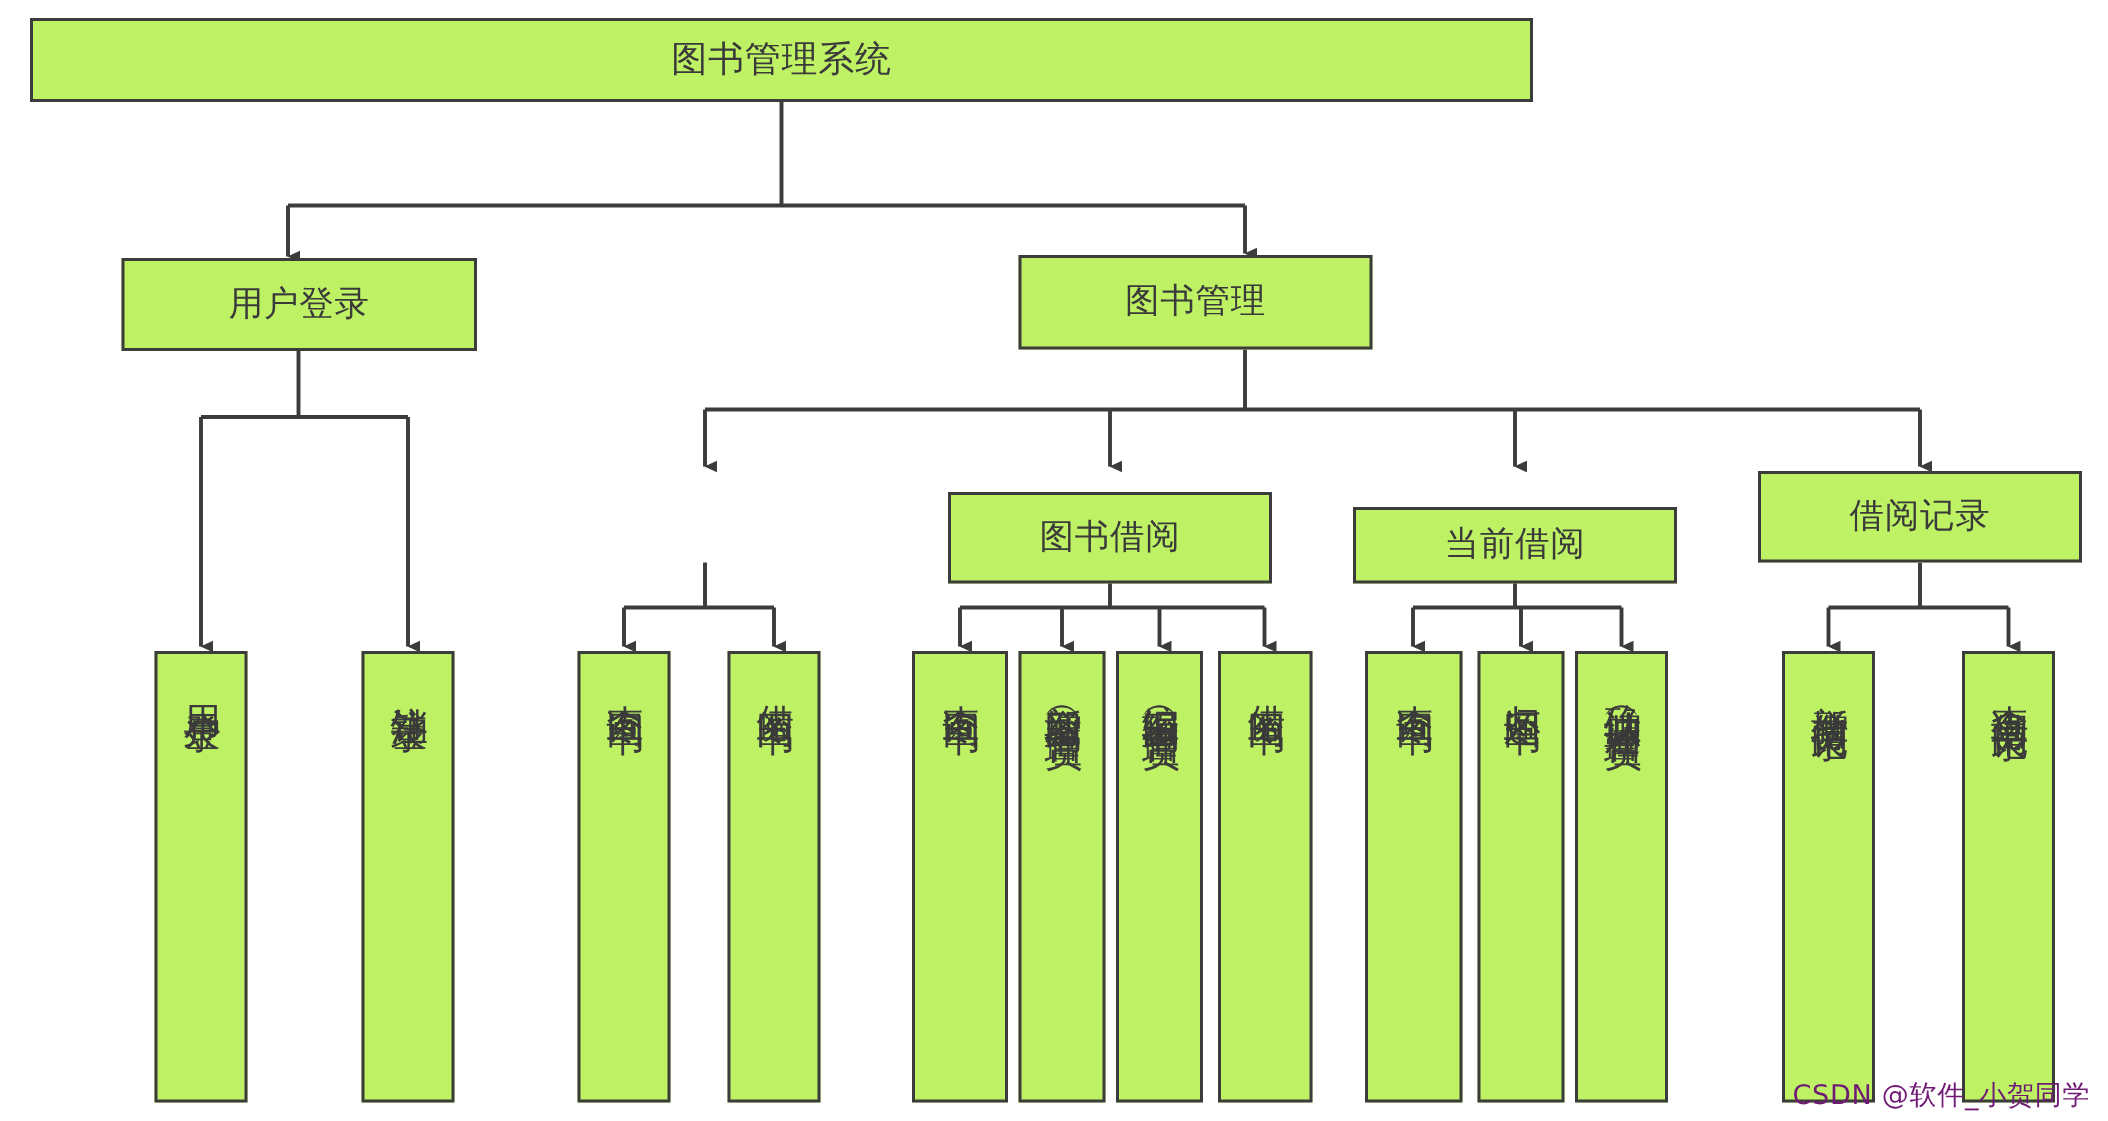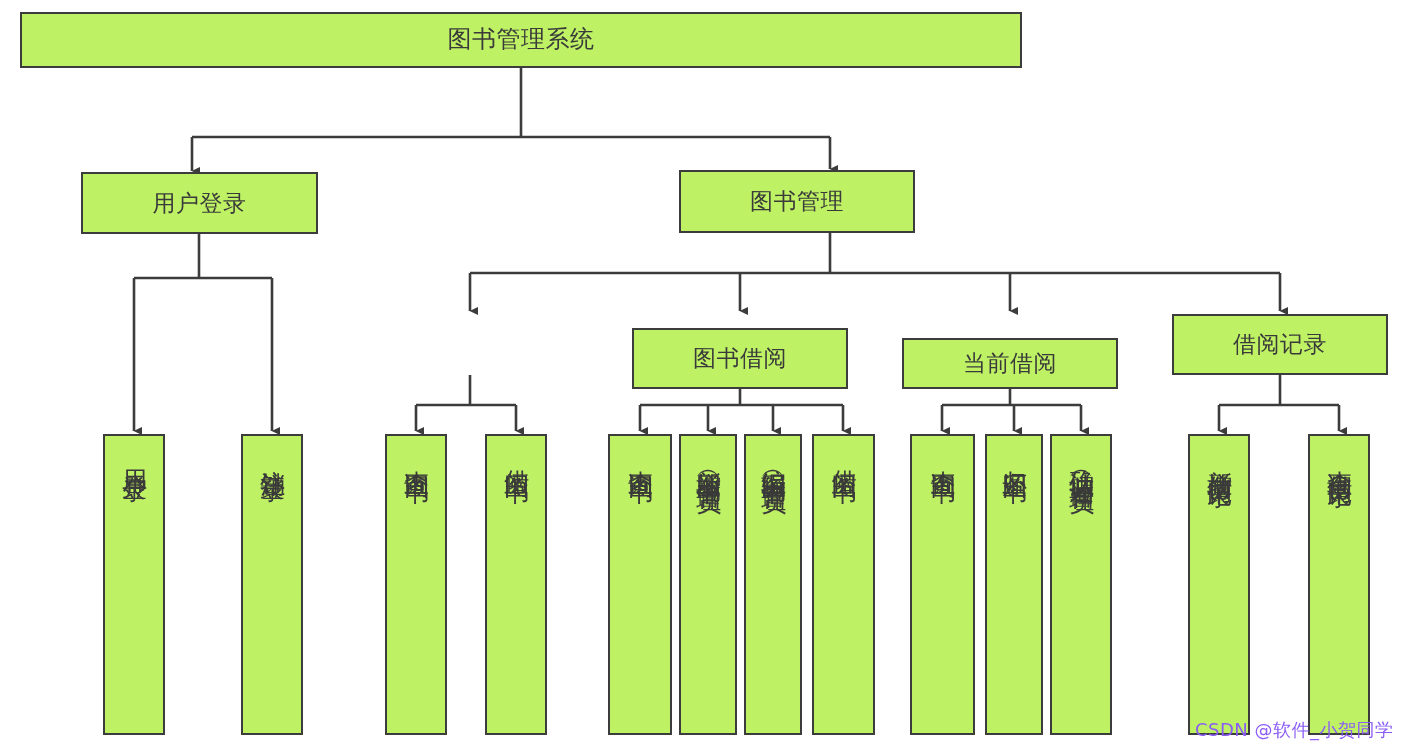--- a/index.html
+++ b/index.html
@@ -53,21 +53,21 @@
   }
   .node.vertical .label {
     writing-mode: vertical-rl;
     text-orientation: upright;
     font-size: 25px;
     letter-spacing: 3px;
   }
   .node.root .label { font-size: 24px; }
   .watermark {
     position: absolute;
-    color: #8b5cf6;
+    color: #701a75;
     font-size: 18px;
     letter-spacing: 0.5px;
     white-space: nowrap;
     font-family: "DejaVu Sans", "Liberation Sans", sans-serif;
   }
 </style>
 </head>
 <body>
 
 <div id="canvas">

